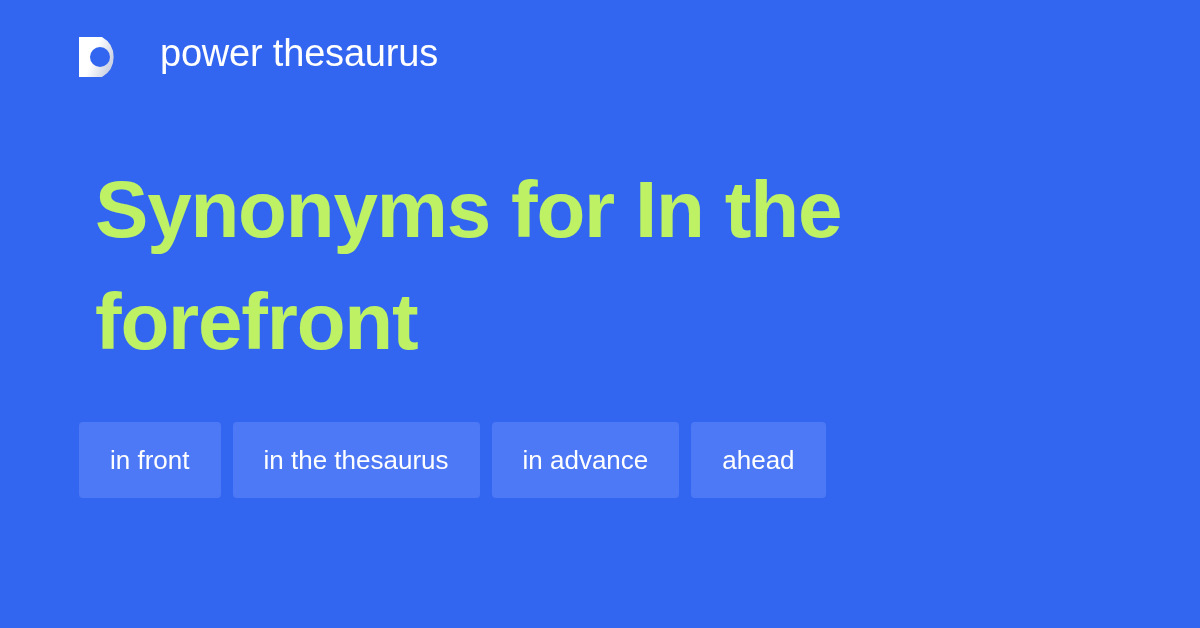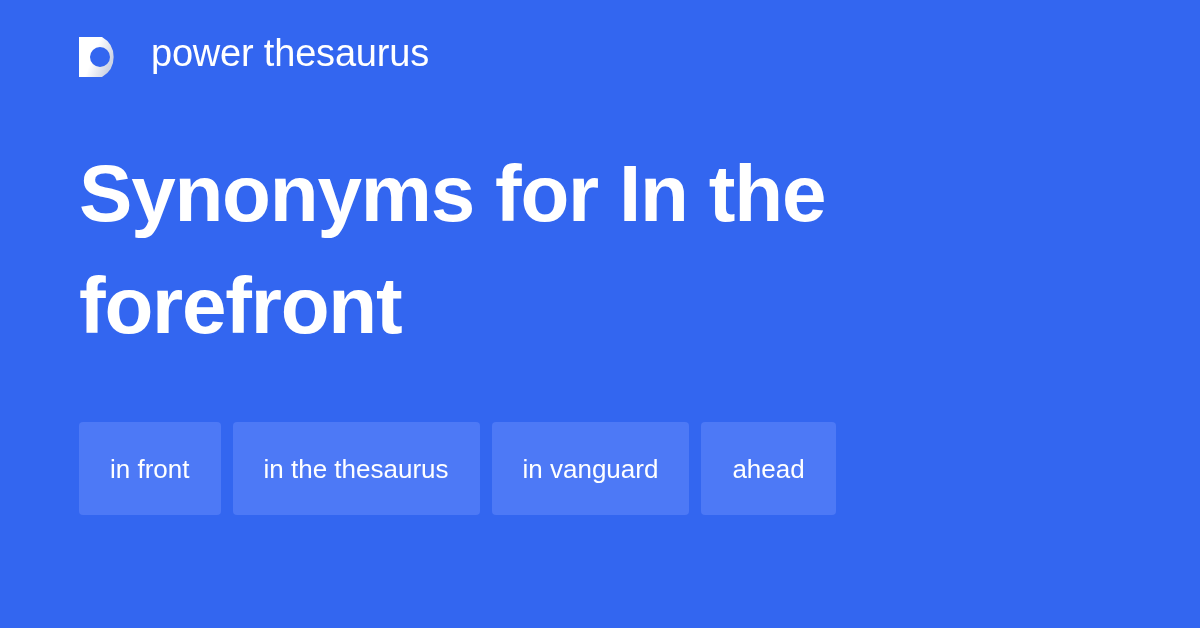--- a/index.html
+++ b/index.html
@@ -21,21 +21,21 @@
     box-sizing: border-box;
   }
 
   
   .brand {
     position: absolute;
     left: 79px;
     top: 29px;
     display: flex;
     align-items: flex-end;
-    gap: 26px;
+    gap: 35px;
   }
   .brand-mark {
     width: 46px;
     height: 48px;
     display: block;
     flex: none;
   }
   .brand-name {
     font-size: 38px;
     line-height: 48px;
@@ -44,41 +44,41 @@
     letter-spacing: -0.2px;
     white-space: nowrap;
   }
 
   
   .headline {
     position: absolute;
     left: 79px;
     top: 138px;
     width: 1000px;
-    margin: 0;
+    margin: 16px;
     font-size: 80px;
     line-height: 112px;
     font-weight: 700;
-    color: #ffffff;
+    color: #bef264;
     letter-spacing: -1.2px;
   }
 
   
   .chips {
     position: absolute;
     left: 79px;
     top: 422px;
     width: 1040px;
     display: flex;
     flex-wrap: wrap;
     gap: 18px 12px;
     align-content: flex-start;
   }
   .chip {
-    height: 93px;
+    height: 76px;
     box-sizing: border-box;
     padding: 0 31px;
     display: flex;
     align-items: center;
     justify-content: center;
     background: #4d79f6;
     border-radius: 4px;
     color: #ffffff;
     font-size: 26px;
     line-height: 1;
@@ -105,17 +105,17 @@
       <circle cx="21" cy="28" r="10" fill="#3366f0"></circle>
     </svg>
     <span class="brand-name">power thesaurus</span>
   </div>
 
   <h1 class="headline">Synonyms for In the forefront</h1>
 
   <div class="chips">
     <div class="chip">in front</div>
     <div class="chip">in the thesaurus</div>
-    <div class="chip">in vanguard</div>
+    <div class="chip">in advance</div>
     <div class="chip">ahead</div>
   </div>
 
 </div>
 
 </body></html>

